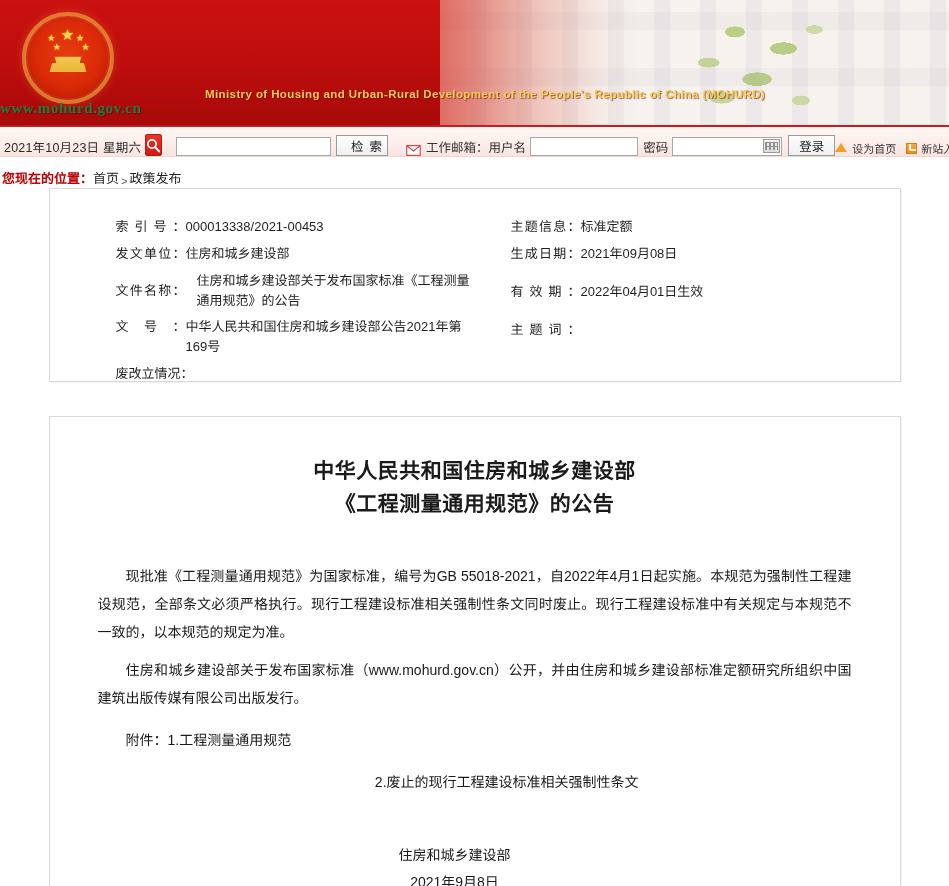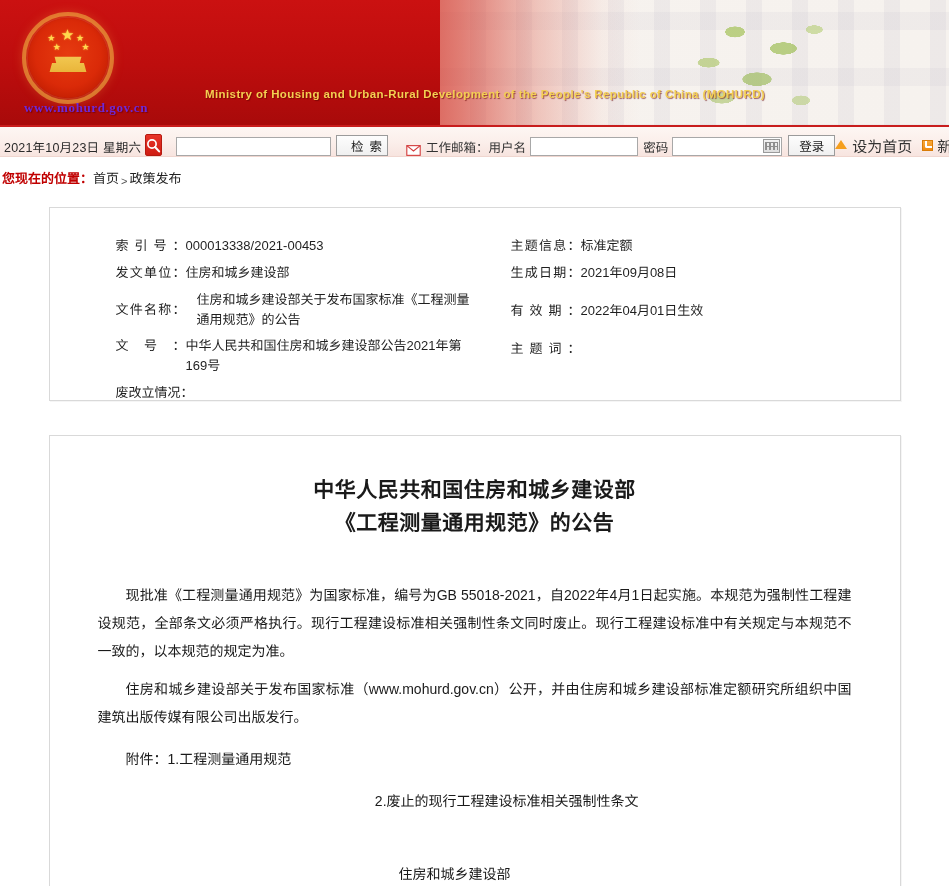--- a/index.html
+++ b/index.html
@@ -135,26 +135,26 @@
     font-family: "Liberation Sans", sans-serif;
     font-size: 11.5px;
     font-weight: bold;
     letter-spacing: 0.4px;
     color: #f3cf52;
     text-shadow: 1px 1px 1px rgba(100,0,0,0.6);
     white-space: nowrap;
   }
   .banner-url {
     position: absolute;
-    left: 24px; top: 100px;
+    left: 0; top: 100px;
     font-family: "Liberation Serif", serif;
-    font-size: 13px;
+    font-size: 15px;
     font-weight: bold;
     letter-spacing: 0.6px;
-    color: #6d28d9;
+    color: #15803d;
     text-shadow: 1px 1px 1px rgba(110,0,0,0.7);
   }
 
   
   .toolbar {
     position: relative;
     width: 949px;
     height: 32px;
     background: linear-gradient(to bottom, #fdf6f3 0%, #fbeeea 55%, #f7e4df 100%);
     border-top: 2px solid #c81d1d;
@@ -253,21 +253,21 @@
     font-family: "Liberation Sans", sans-serif;
   }
   .tb-right {
     margin-left: auto;
     display: flex;
     align-items: center;
     padding-right: 6px;
     gap: 4px;
   }
   .tb-link {
-    font-size: 15px;
+    font-size: 11px;
     color: #333;
     text-decoration: none;
     cursor: pointer;
   }
   .home-arrow {
     width: 13px; height: 13px;
     display: inline-block;
     position: relative;
   }
   .home-arrow::after {
@@ -313,21 +313,21 @@
     padding: 0;
   }
   .card {
     margin: 0 auto;
     width: 852px;
     background: #fff;
     border: 1px solid #d9d9d9;
     box-sizing: border-box;
   }
   .card-meta {
-    margin-top: 20px;
+    margin-top: 1px;
     height: 194px;
     position: relative;
     box-shadow: 1px 1px 0 rgba(0,0,0,0.04);
   }
   .meta-grid {
     display: flex;
     padding: 28px 0 0 0;
   }
   .meta-col {
     width: 50%;

